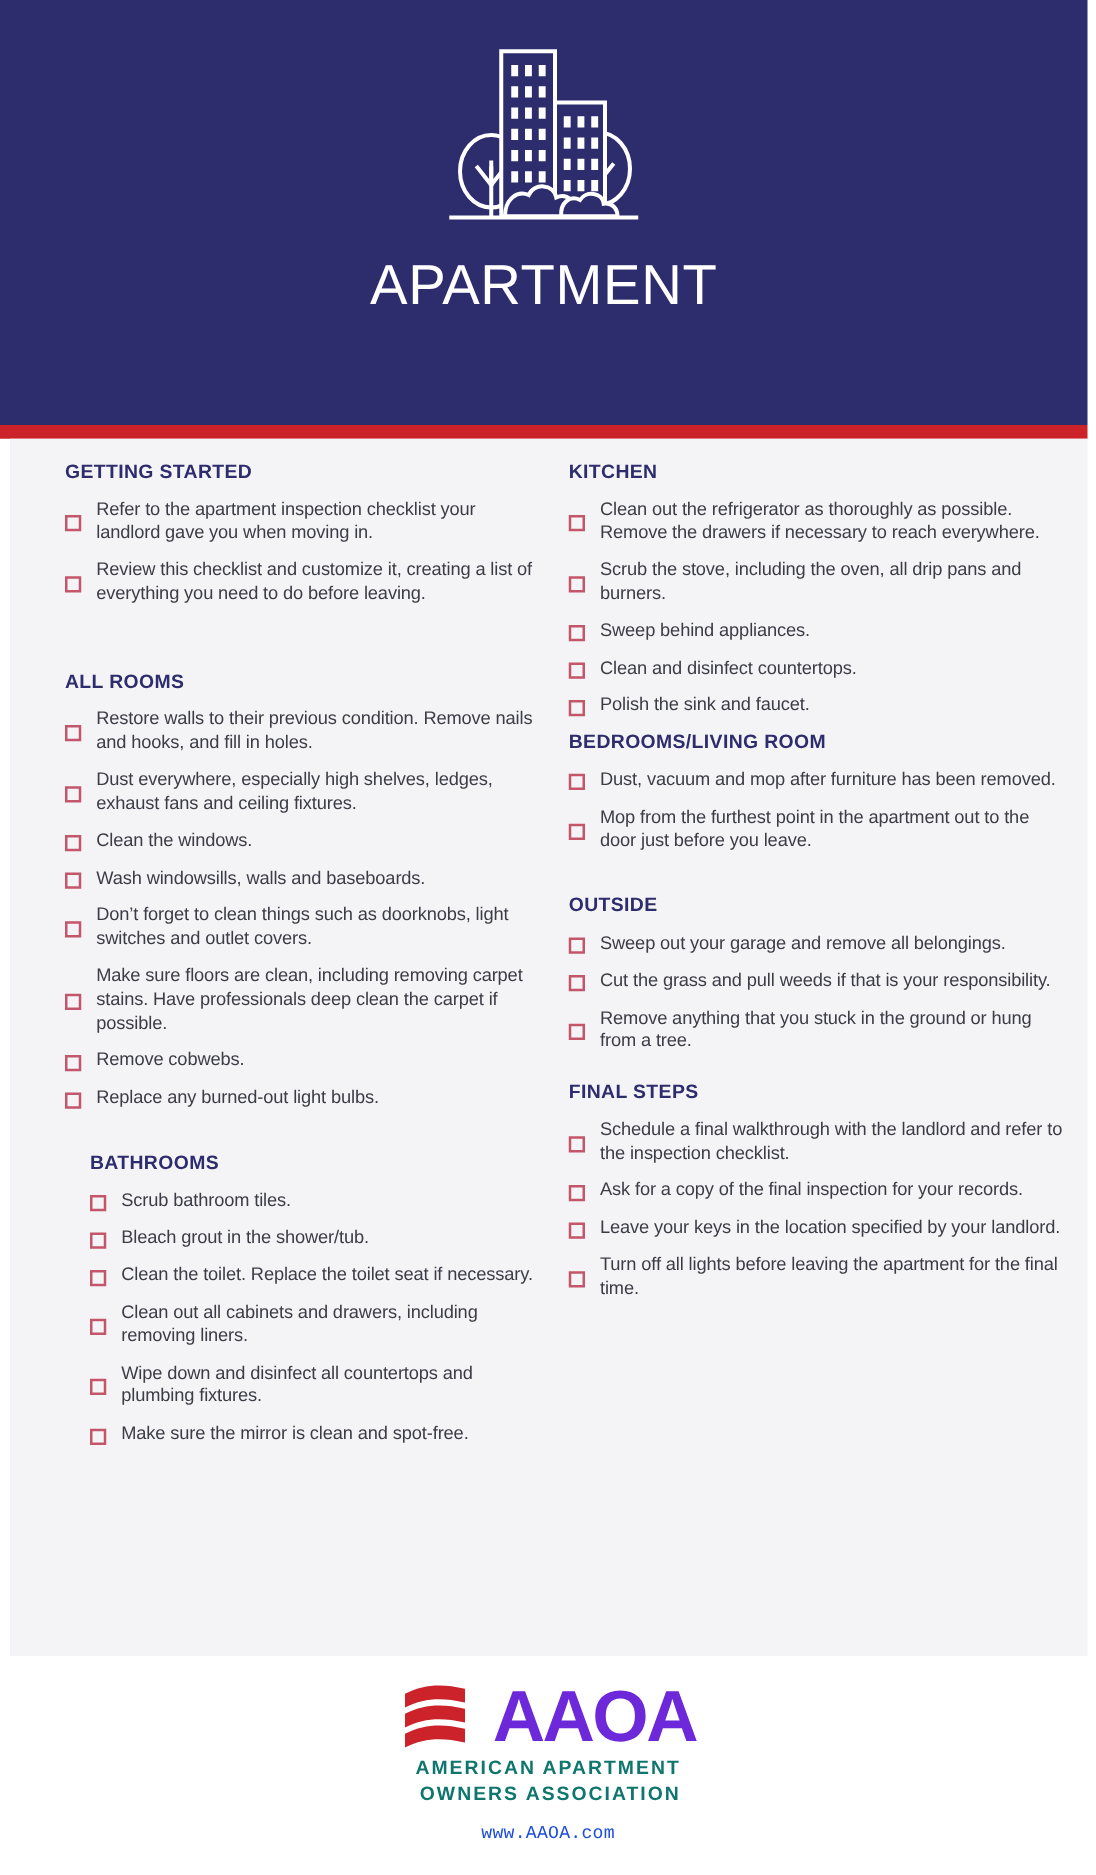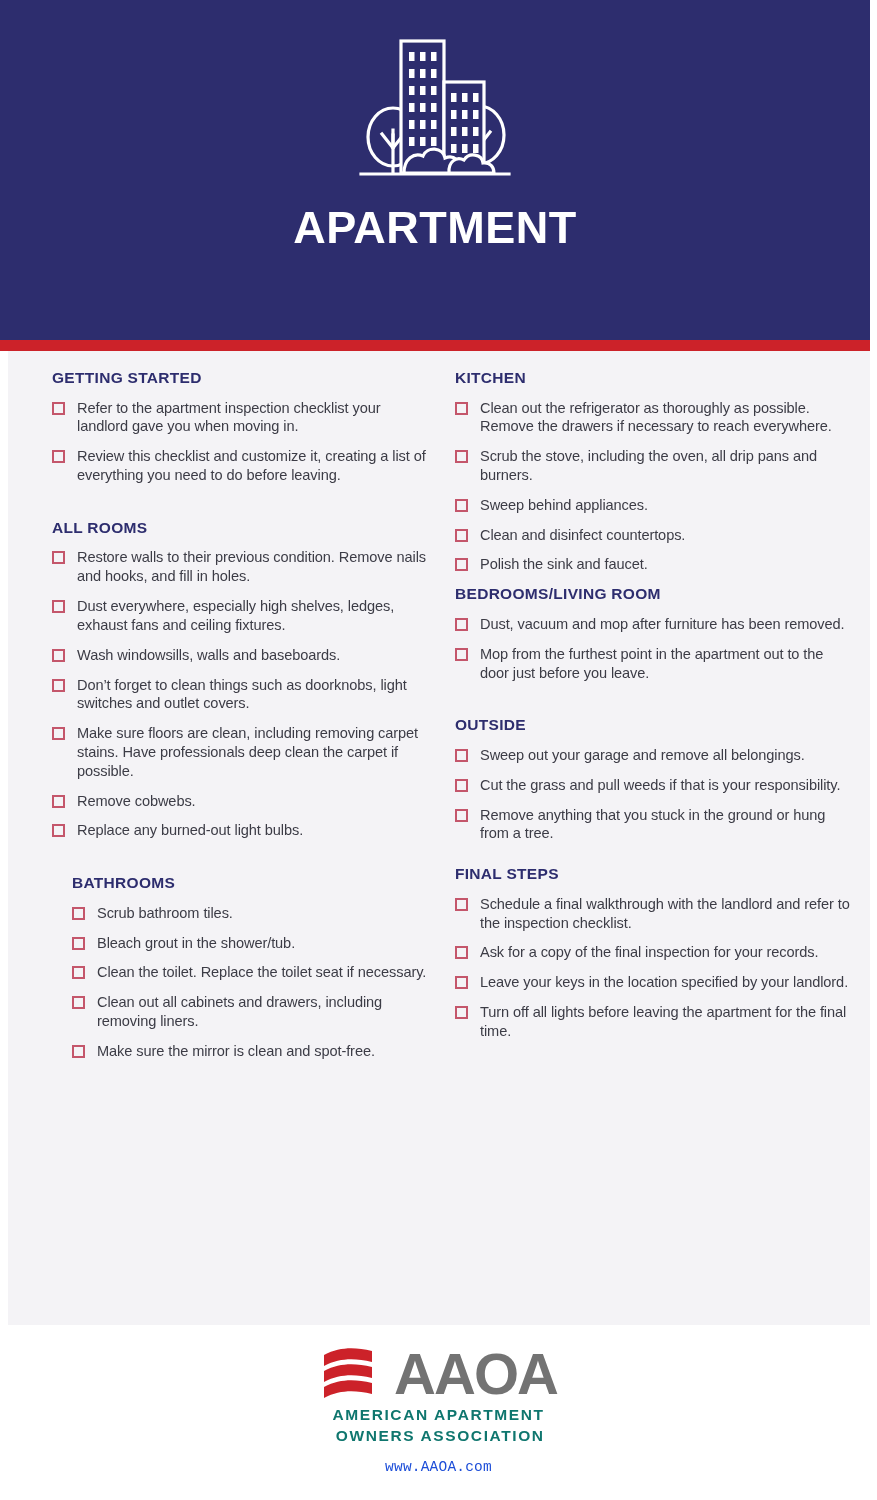--- a/index.html
+++ b/index.html
@@ -40,21 +40,21 @@
 
   #title-block {
     margin-top: 18px;
     text-align: center;
     width: 100%;
   }
 
   .title-line {
     color: #ffffff;
     font-family: "Liberation Sans", sans-serif;
-    font-weight: bold;
+    font-weight: normal;
     font-size: 45px;
     letter-spacing: 0.5px;
     line-height: 1.24;
     white-space: nowrap;
   }
 
   #red-divider {
     position: absolute;
     left: 0;
     top: 340px;
@@ -96,21 +96,21 @@
     font-weight: bold;
     font-size: 15.5px;
     letter-spacing: 0.3px;
     line-height: 1.2;
   }
 
   .items { margin-top: 11px; }
 
   .check-item {
     display: flex;
-    align-items: flex-start;
+    align-items: center;
     margin-bottom: 11px;
   }
 
   .checkbox {
     flex: 0 0 auto;
     width: 13px;
     height: 13px;
     border: 2px solid #c4566b;
     background: #f4f3f6;
     margin-top: 3px;
@@ -142,21 +142,21 @@
   #logo-row {
     margin-top: 20px;
     display: flex;
     align-items: center;
     justify-content: center;
   }
 
   #flag-mark { width: 78px; height: 58px; display:block; }
 
   #logo-word {
-    color: #737373;
+    color: #6d28d9;
     font-family: "Liberation Sans", sans-serif;
     font-weight: bold;
     font-size: 58px;
     letter-spacing: -2px;
     line-height: 0.92;
     margin-left: -4px;
   }
 
   .logo-sub {
     color: #0f766e;
@@ -258,30 +258,34 @@
               <div class="check-item">
                 <div class="checkbox"></div>
                 <div class="item-text">Refer to the apartment inspection checklist your landlord gave you when moving in.</div>
               </div>
               <div class="check-item">
                 <div class="checkbox"></div>
                 <div class="item-text">Review this checklist and customize it, creating a list of everything you need to do before leaving.</div>
               </div>
             </div>
           </div>
-          <div class="section" style="margin-top: 34px;">
+          <div class="section" style="margin-top: 52px;">
             <div class="section-title">ALL ROOMS</div>
             <div class="items">
               <div class="check-item">
                 <div class="checkbox"></div>
                 <div class="item-text">Restore walls to their previous condition. Remove nails and hooks, and fill in holes.</div>
               </div>
               <div class="check-item">
                 <div class="checkbox"></div>
                 <div class="item-text">Dust everywhere, especially high shelves, ledges, exhaust fans and ceiling fixtures.</div>
+              </div>
+              <div class="check-item">
+                <div class="checkbox"></div>
+                <div class="item-text">Clean the windows.</div>
               </div>
               <div class="check-item">
                 <div class="checkbox"></div>
                 <div class="item-text">Wash windowsills, walls and baseboards.</div>
               </div>
               <div class="check-item">
                 <div class="checkbox"></div>
                 <div class="item-text">Don’t forget to clean things such as doorknobs, light switches and outlet covers.</div>
               </div>
               <div class="check-item">
@@ -309,20 +313,24 @@
                 <div class="checkbox"></div>
                 <div class="item-text">Bleach grout in the shower/tub.</div>
               </div>
               <div class="check-item">
                 <div class="checkbox"></div>
                 <div class="item-text">Clean the toilet. Replace the toilet seat if necessary.</div>
               </div>
               <div class="check-item">
                 <div class="checkbox"></div>
                 <div class="item-text">Clean out all cabinets and drawers, including removing liners.</div>
+              </div>
+              <div class="check-item">
+                <div class="checkbox"></div>
+                <div class="item-text">Wipe down and disinfect all countertops and plumbing fixtures.</div>
               </div>
               <div class="check-item">
                 <div class="checkbox"></div>
                 <div class="item-text">Make sure the mirror is clean and spot-free.</div>
               </div>
             </div>
           </div>
         </div>
       <div class="column" id="col-right">
           <div class="section">

